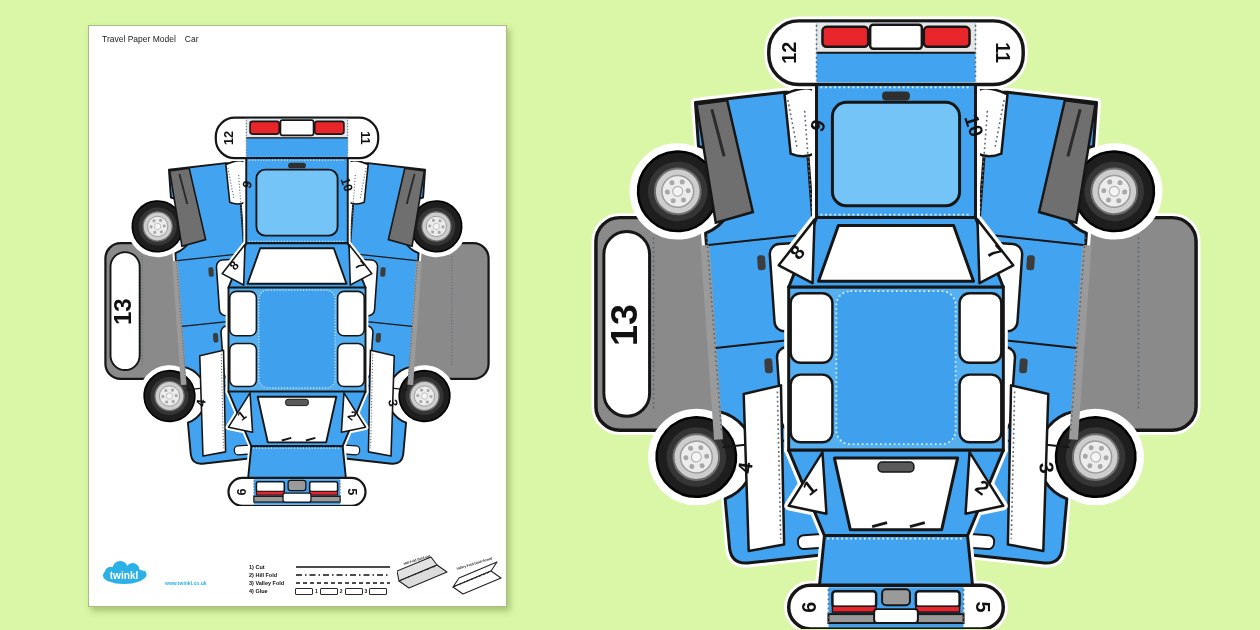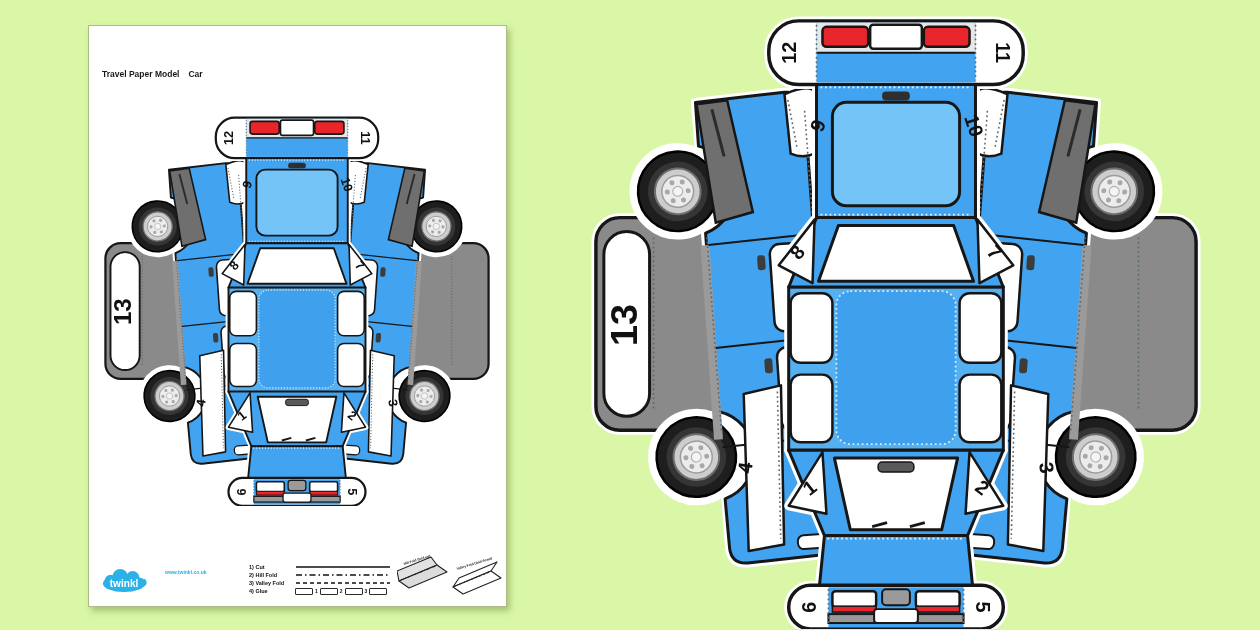--- a/index.html
+++ b/index.html
@@ -1,26 +1,26 @@
 <!DOCTYPE html>
 <html><head>
 <meta charset="utf-8">
 <style>
   html,body{margin:0;padding:0;background:#d9f7a6;}
   .stage{position:relative;width:1260px;height:630px;background:#d9f7a6;overflow:hidden;
          font-family:"Liberation Sans",sans-serif;}
   
   .page{position:absolute;left:88px;top:25px;width:417px;height:580px;background:#fff;
         border:1px solid #a9bd85;box-shadow:3px 4px 6px rgba(105,135,55,.45);}
-  .page-title{position:absolute;left:13px;top:8px;font-size:8.5px;font-weight:bold;color:#1a1a1a;margin-top:35px;}
+  .page-title{position:absolute;left:13px;top:8px;font-size:8.5px;font-weight:normal;color:#1a1a1a;}
   .page-title .sub{margin-left:9px;}
   .net-small{position:absolute;left:5px;top:80px;width:406px;height:400px;}
   .net-large{position:absolute;left:578px;top:3px;width:636px;height:626px;}
   
-  .brand{position:absolute;left:12px;bottom:12px;display:flex;align-items:flex-start;gap:16px;}
+  .brand{position:absolute;left:12px;bottom:20px;display:flex;align-items:flex-end;gap:16px;}
   .brand-url{font-size:5px;font-weight:bold;color:#2bb0e8;}
   .legend{position:absolute;left:160px;bottom:11px;width:152px;}
   .legend-row{display:flex;align-items:center;height:8px;font-size:5.5px;font-weight:bold;color:#111;}
   .legend-row .lab{width:46px;white-space:nowrap;}
   .legend-row svg{flex:0 0 auto;}
   .glue-strip{display:flex;align-items:center;gap:2px;}
   .glue-box{width:16px;height:5px;border:1px solid #2a2a2a;border-radius:1px;background:#fff;}
   .glue-num{font-size:5px;font-weight:bold;color:#111;}
   .diagrams{position:absolute;left:308px;bottom:6px;width:106px;height:48px;}
   

